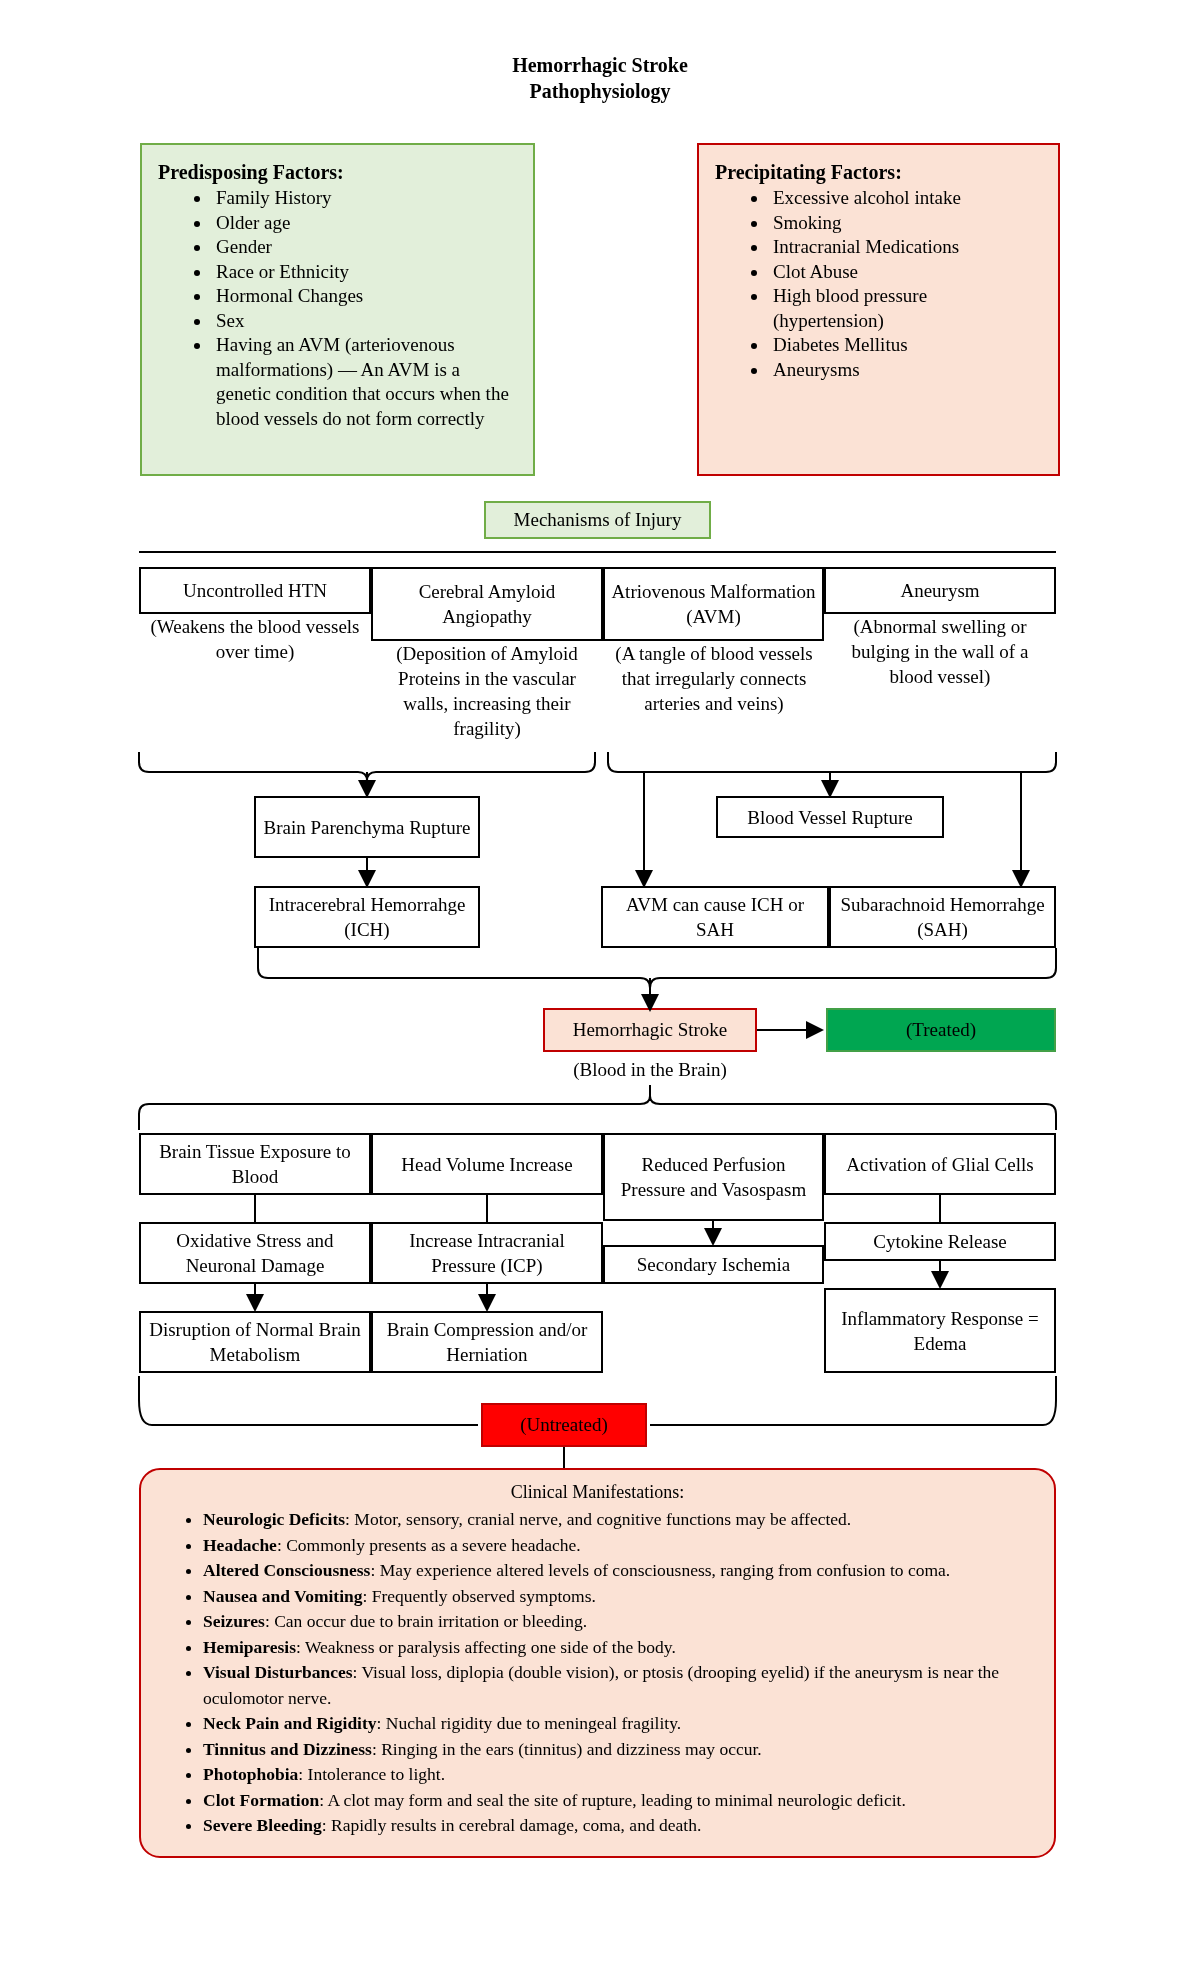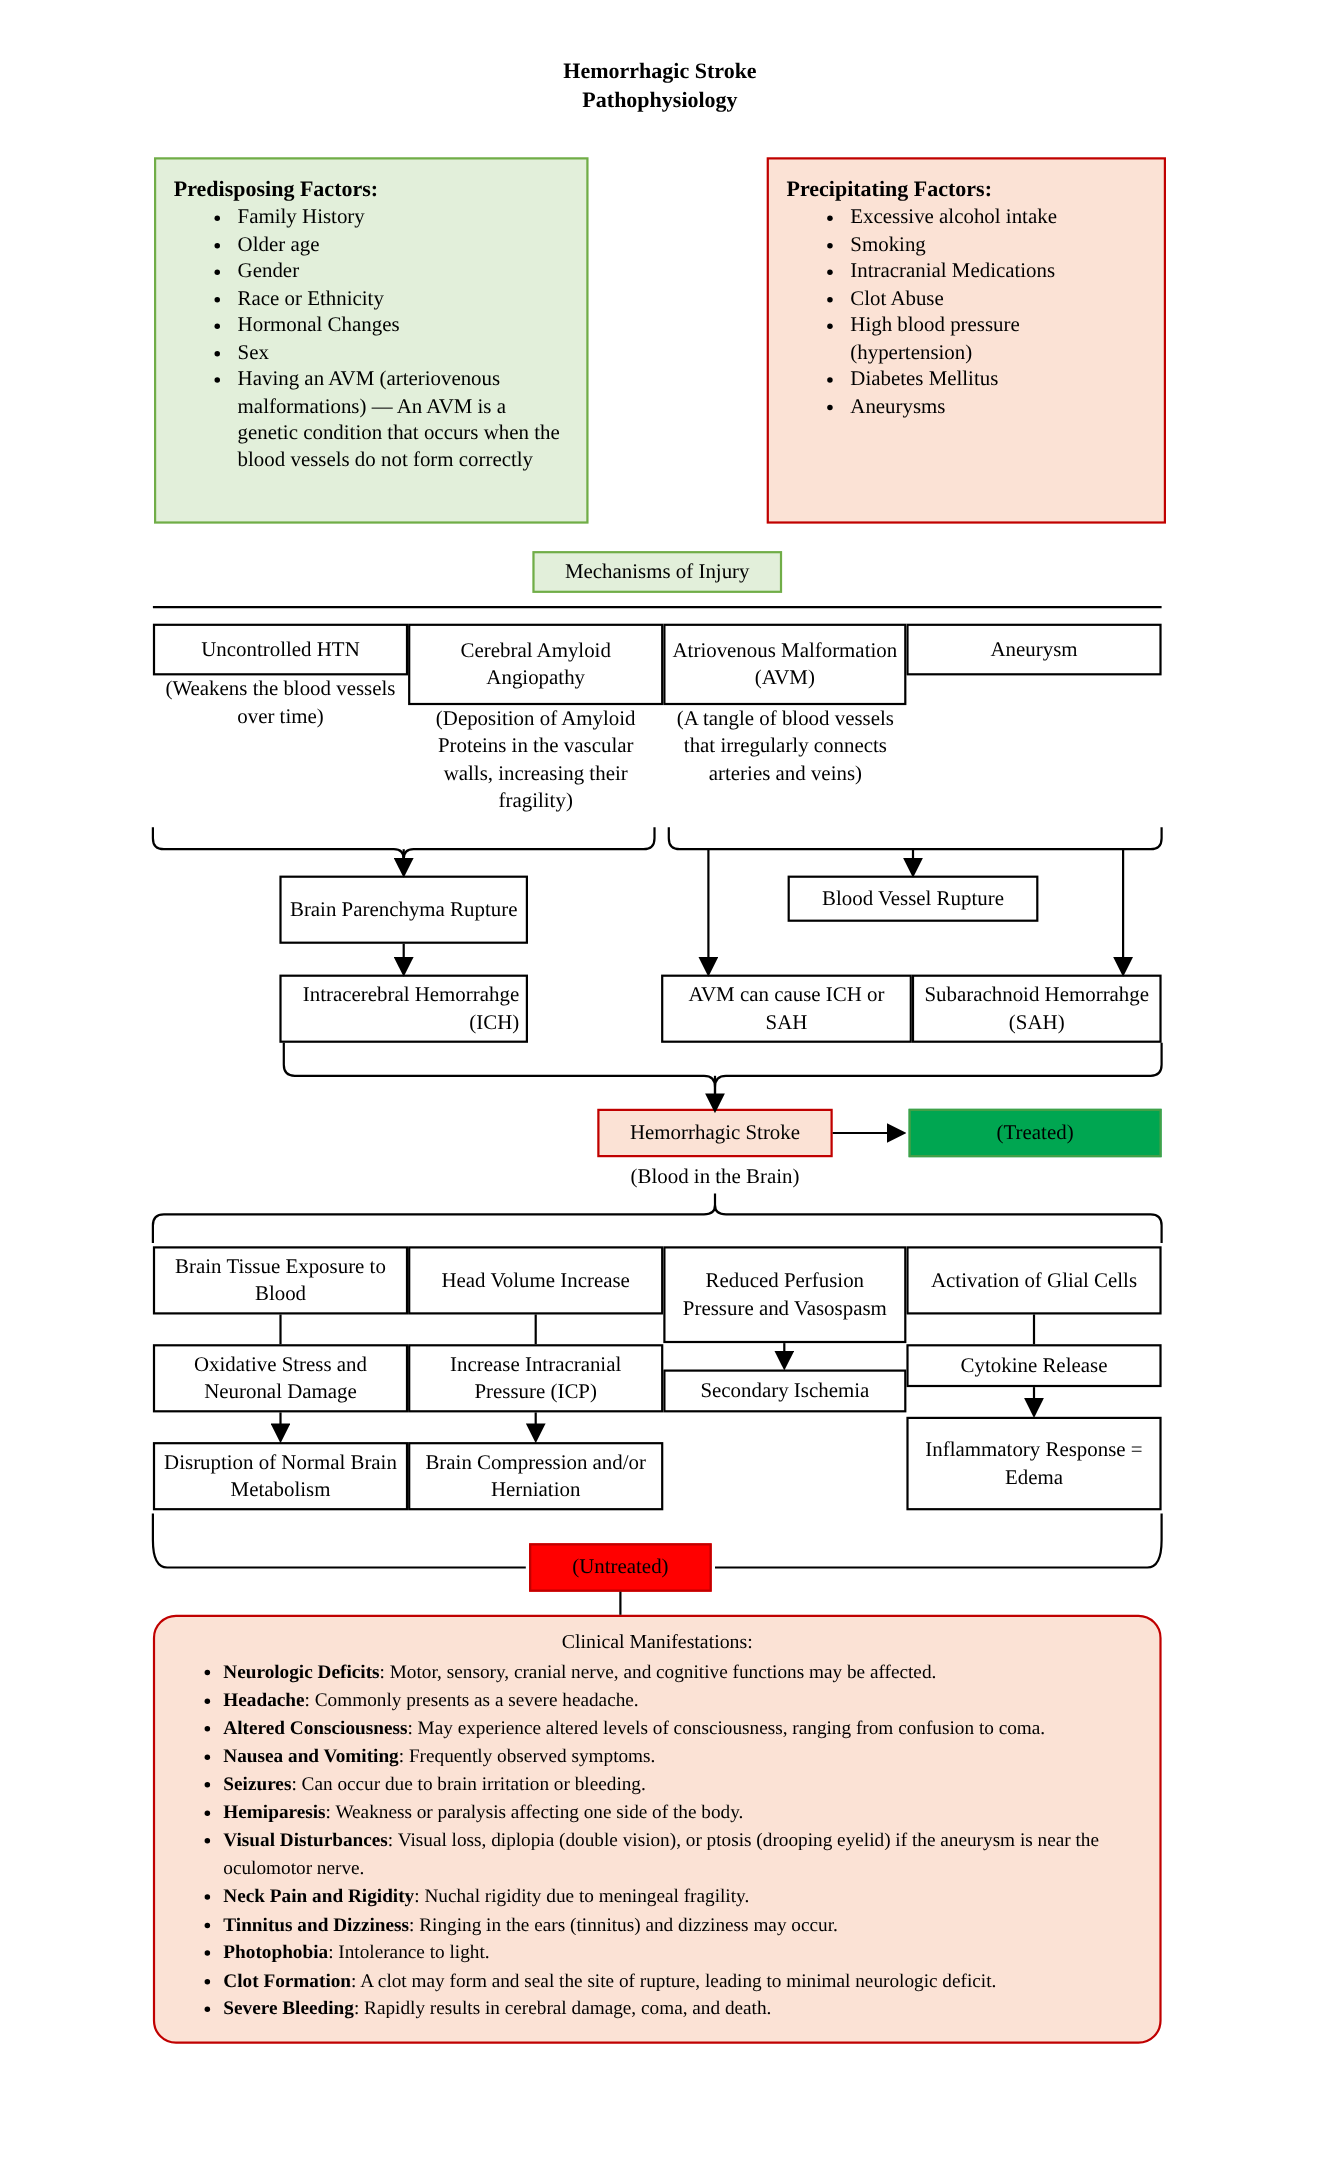--- a/index.html
+++ b/index.html
@@ -100,29 +100,32 @@
 
   <div class="cap" style="left:145px;top:614px;width:220px;">
     <span>(Weakens the blood vessels over time)</span>
   </div>
   <div class="cap" style="left:377px;top:641px;width:220px;">
     <span>(Deposition of Amyloid Proteins in the vascular walls, increasing their fragility)</span>
   </div>
   <div class="cap" style="left:609px;top:641px;width:210px;">
     <span>(A tangle of blood vessels that irregularly connects arteries and veins)</span>
   </div>
+  <div class="cap" style="left:830px;top:614px;width:220px;">
+    <span>(Abnormal swelling or bulging in the wall of a blood vessel)</span>
+  </div>
 
   <div class="box wbox" style="left:254px;top:796px;width:226px;height:62px;">
     <span>Brain Parenchyma Rupture</span>
   </div>
   <div class="box wbox" style="left:716px;top:796px;width:228px;height:42px;">
     <span>Blood Vessel Rupture</span>
   </div>
 
-  <div class="box wbox" style="left:254px;top:886px;width:226px;height:62px;text-align:right;">
+  <div class="box wbox" style="left:254px;top:886px;width:226px;height:62px;">
     <span>Intracerebral Hemorrahge (ICH)</span>
   </div>
   <div class="box wbox" style="left:601px;top:886px;width:228px;height:62px;">
     <span>AVM can cause ICH or SAH</span>
   </div>
   <div class="box wbox" style="left:829px;top:886px;width:227px;height:62px;">
     <span>Subarachnoid Hemorrahge (SAH)</span>
   </div>
 
   <div class="box pinkbox" style="left:543px;top:1008px;width:214px;height:44px;font-size:19px;">

